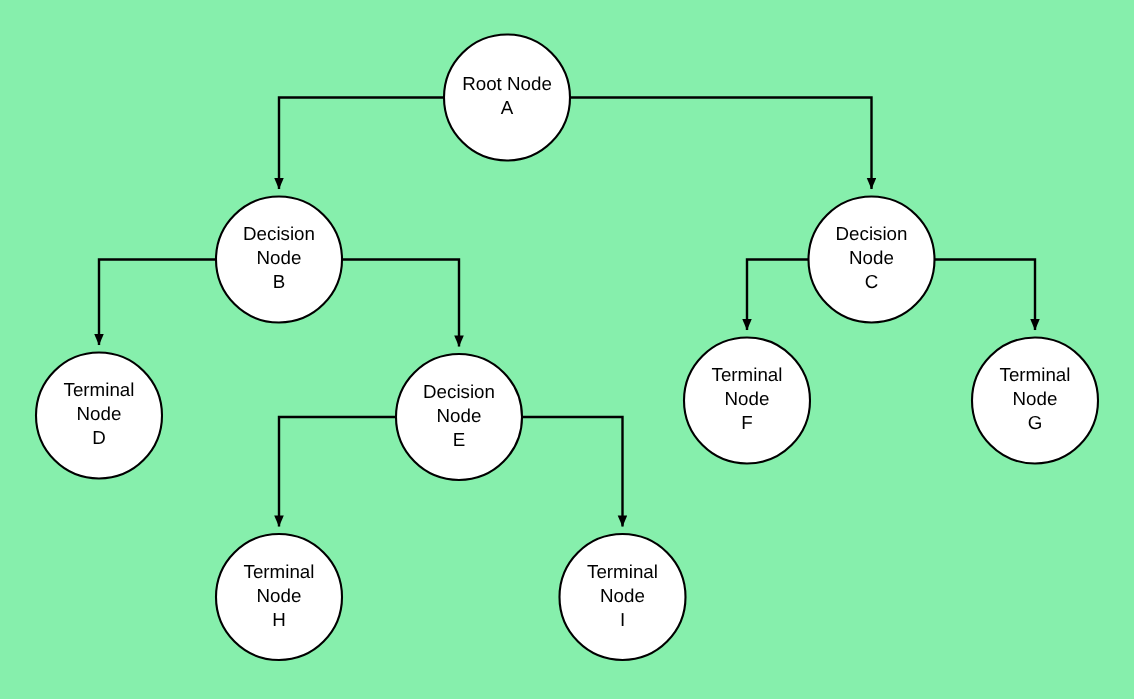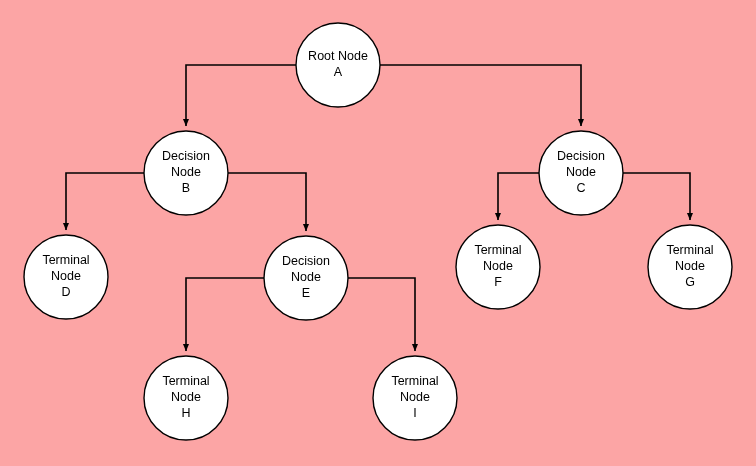--- a/index.html
+++ b/index.html
@@ -10,21 +10,21 @@
   body {
     width: 756px;
     height: 466px;
     font-family: "Liberation Sans", sans-serif;
     overflow: hidden;
   }
   #diagram-root {
     position: relative;
     width: 756px;
     height: 466px;
-    background: #fca5a5;
+    background: #86efac;
   }
   #tree-svg {
     position: absolute;
     top: 0;
     left: 0;
     width: 756px;
     height: 466px;
     display: block;
   }
   .node-circle {

